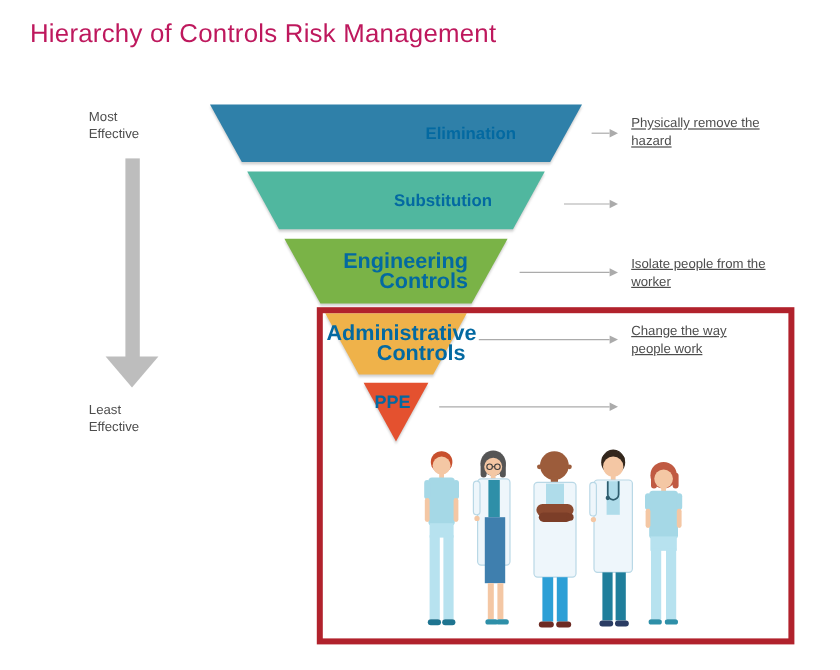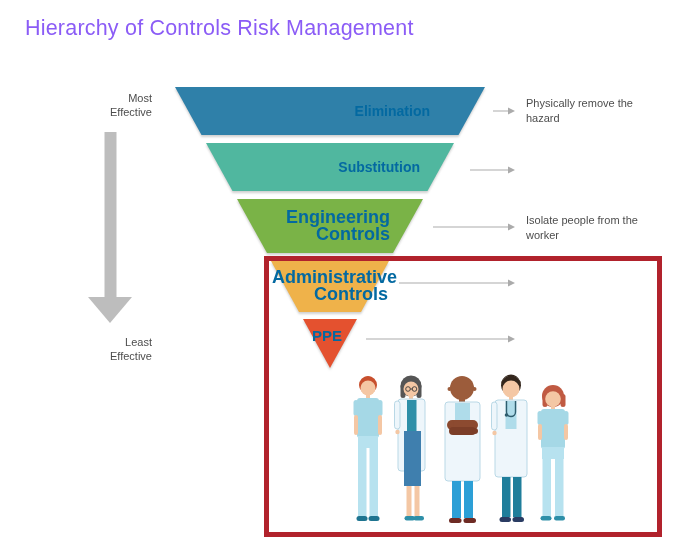--- a/index.html
+++ b/index.html
@@ -2,30 +2,30 @@
 <html><head>
 <meta charset="utf-8">
 <style>
   html,body{margin:0;padding:0;background:#ffffff;}
   .canvas{
     position:relative;width:700px;height:558px;background:#ffffff;overflow:hidden;
     font-family:"Liberation Sans","DejaVu Sans",sans-serif;
   }
   .abs{position:absolute;}
   .page-title{
-    left:25px;top:16px;font-size:21.5px;font-weight:400;color:#8b5cf6;letter-spacing:.2px;
+    left:25px;top:16px;font-size:21.5px;font-weight:400;color:#be185d;letter-spacing:.2px;
   }
   .scale-label{
-    width:78px;text-align:right;font-size:11px;line-height:13.5px;color:#4d4d4d;white-space:pre-line;
+    width:78px;text-align:left;font-size:11px;line-height:13.5px;color:#4d4d4d;white-space:pre-line;
   }
   .funnel-label{
     text-align:right;color:#0369a1;white-space:pre-line;font-weight:700;
   }
   .desc{
-    width:152px;font-size:11px;line-height:14.5px;color:#4d4d4d;white-space:pre-line;
+    width:152px;font-size:11px;line-height:14.5px;color:#4d4d4d;white-space:pre-line;text-decoration:underline;
   }
   .diagram-svg{left:0;top:0;}
   .funnel-shape{filter:drop-shadow(0 2px 1px rgba(120,120,120,0.35));}
   .highlight-box{
     left:264px;top:256px;width:398px;height:281px;box-sizing:border-box;
     border:5px solid #b1222c;background:transparent;
   }
   .people-svg{left:340px;top:374px;}
 </style>
 </head>
@@ -65,31 +65,33 @@
       <line x1="399" y1="283" x2="508" y2="283" stroke="currentColor"></line>
       <polygon points="508,279.5 515,283 508,286.5" fill="currentColor"></polygon>
       <line x1="366" y1="339" x2="508" y2="339" stroke="currentColor"></line>
       <polygon points="508,335.5 515,339 508,342.5" fill="currentColor"></polygon>
     </g>
   </svg>
 
   <div class="abs highlight-box" style="border-color: rgb(177, 34, 44);"></div>
 
   <div class="abs funnel-label" style="left:230px;top:102px;width:200px;font-size:14px;line-height:18px">Elimination</div>
-  <div class="abs funnel-label" style="left:260px;top:158px;width:160px;font-size:14px;line-height:18px">Substitution</div>
+  <div class="abs funnel-label" style="left:250px;top:158px;width:160px;font-size:14px;line-height:18px">Substitution</div>
   <div class="abs funnel-label" style="left:270px;top:209px;width:120px;font-size:18px;line-height:17px">Engineering
 Controls</div>
   <div class="abs funnel-label" style="left:272px;top:269px;width:116px;font-size:18px;line-height:16.5px">Administrative
 Controls</div>
   <div class="abs funnel-label" style="left:286px;top:327px;width:56px;font-size:15px;line-height:17px">PPE</div>
 
   <div class="abs desc" style="left:526px;top:96px">Physically remove the
 hazard</div>
   <div class="abs desc" style="left:526px;top:213px">Isolate people from the
 worker</div>
+  <div class="abs desc" style="left:526px;top:269px">Change the way
+people work</div>
 
   <svg class="abs people-svg" width="240" height="152" viewBox="0 0 240 152">
 
     <g>
       <circle cx="28" cy="11" r="9" fill="#c8502e"></circle>
       <circle cx="28" cy="14" r="7.5" fill="#f4c7a4"></circle>
       <path d="M20.5,12 Q21,4.5 28,4.5 Q35,4.5 35.5,12 L35.5,8 Q33,2.5 28,2.5 Q23,2.5 20.5,8 Z" fill="#c8502e"></path>
       <rect x="26" y="20" width="4" height="5" fill="#f4c7a4"></rect>
       <rect x="17" y="24" width="22" height="40" rx="3" fill="#a5d8e6"></rect>
       <rect x="13.5" y="26" width="5" height="16" rx="2.5" fill="#a5d8e6"></rect>

